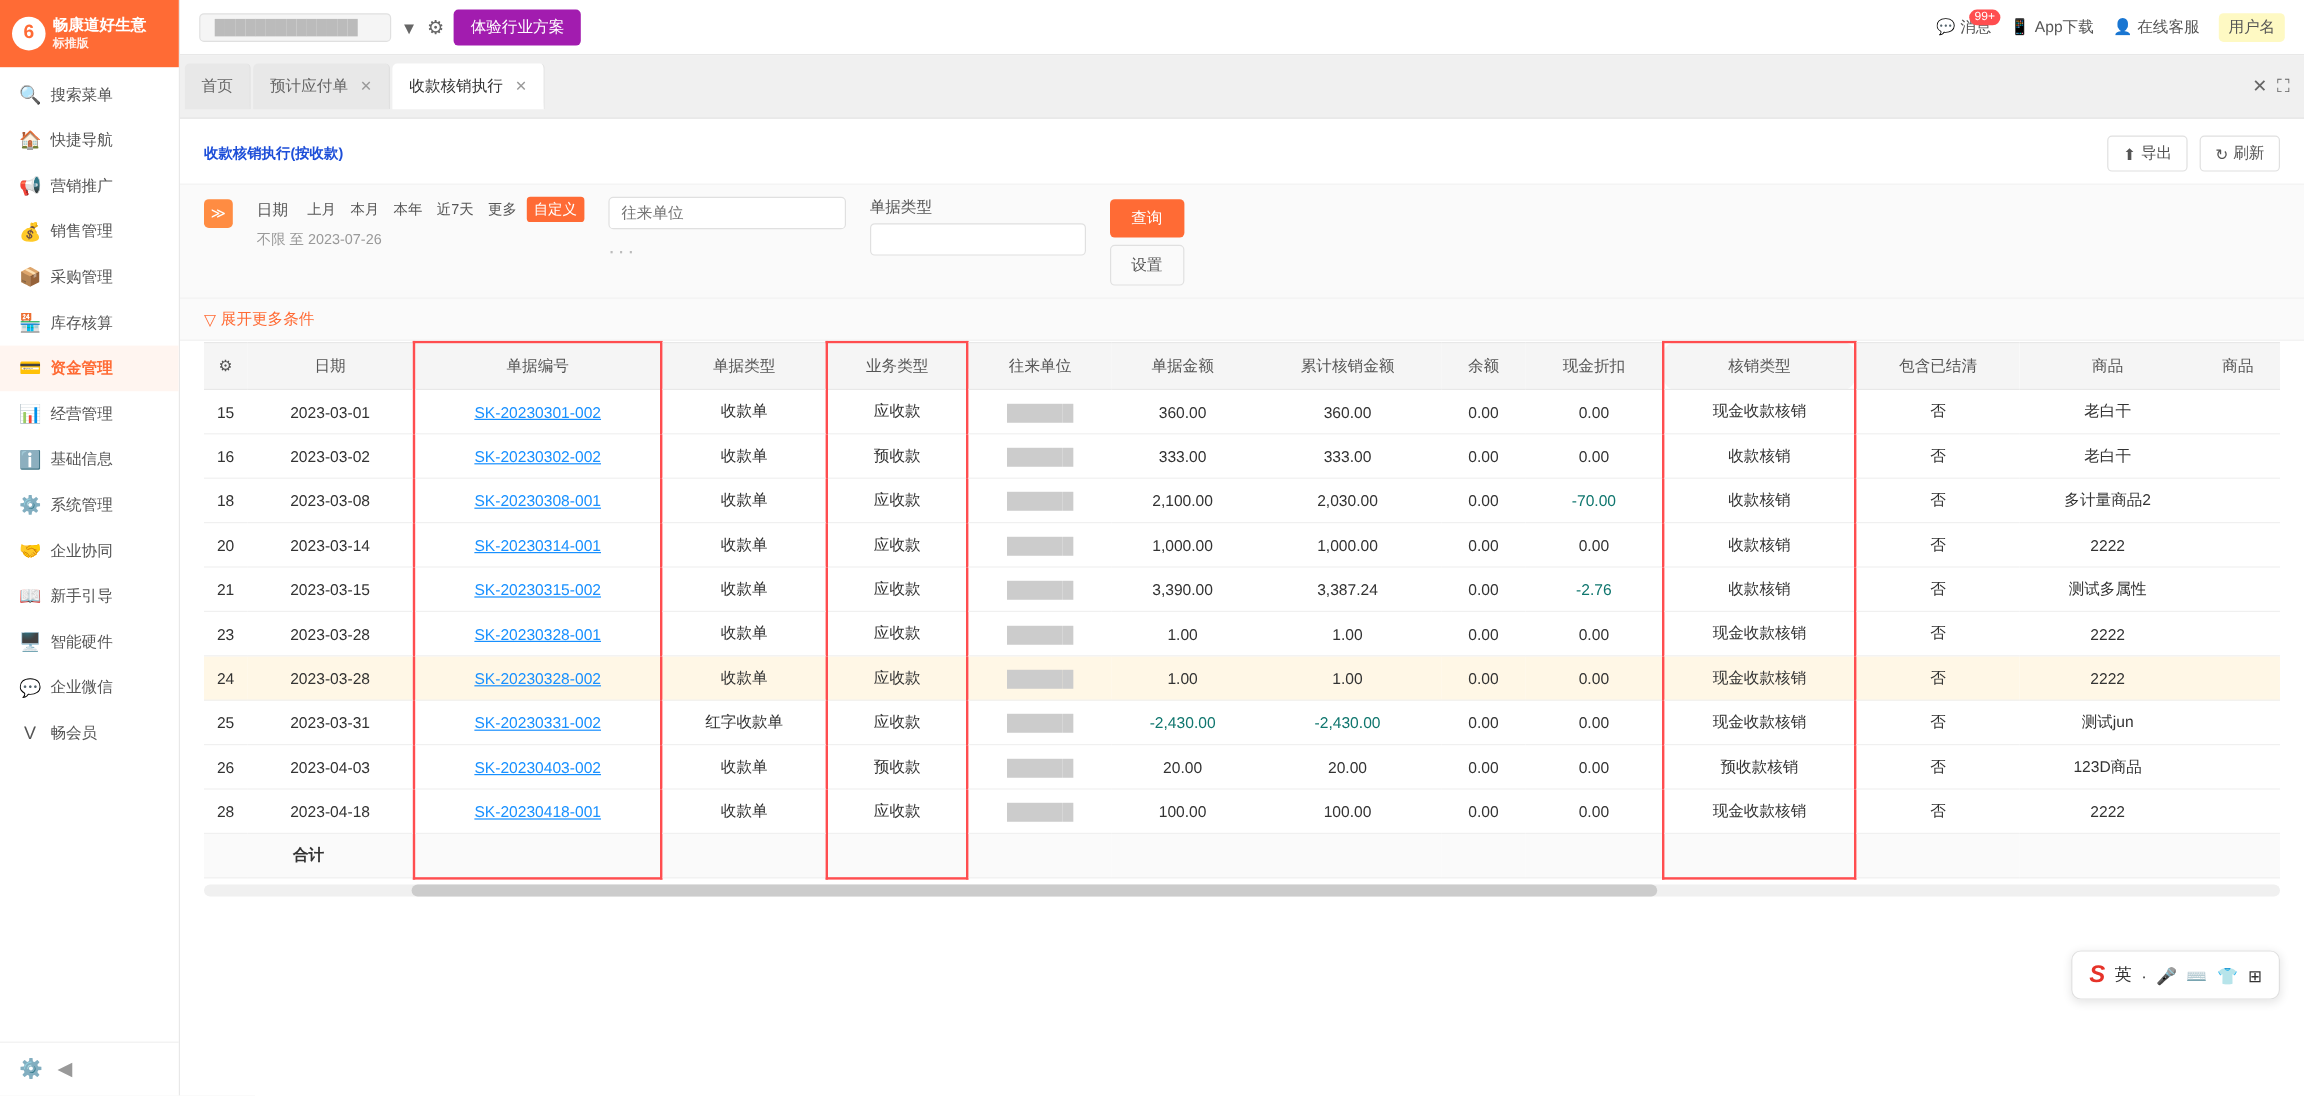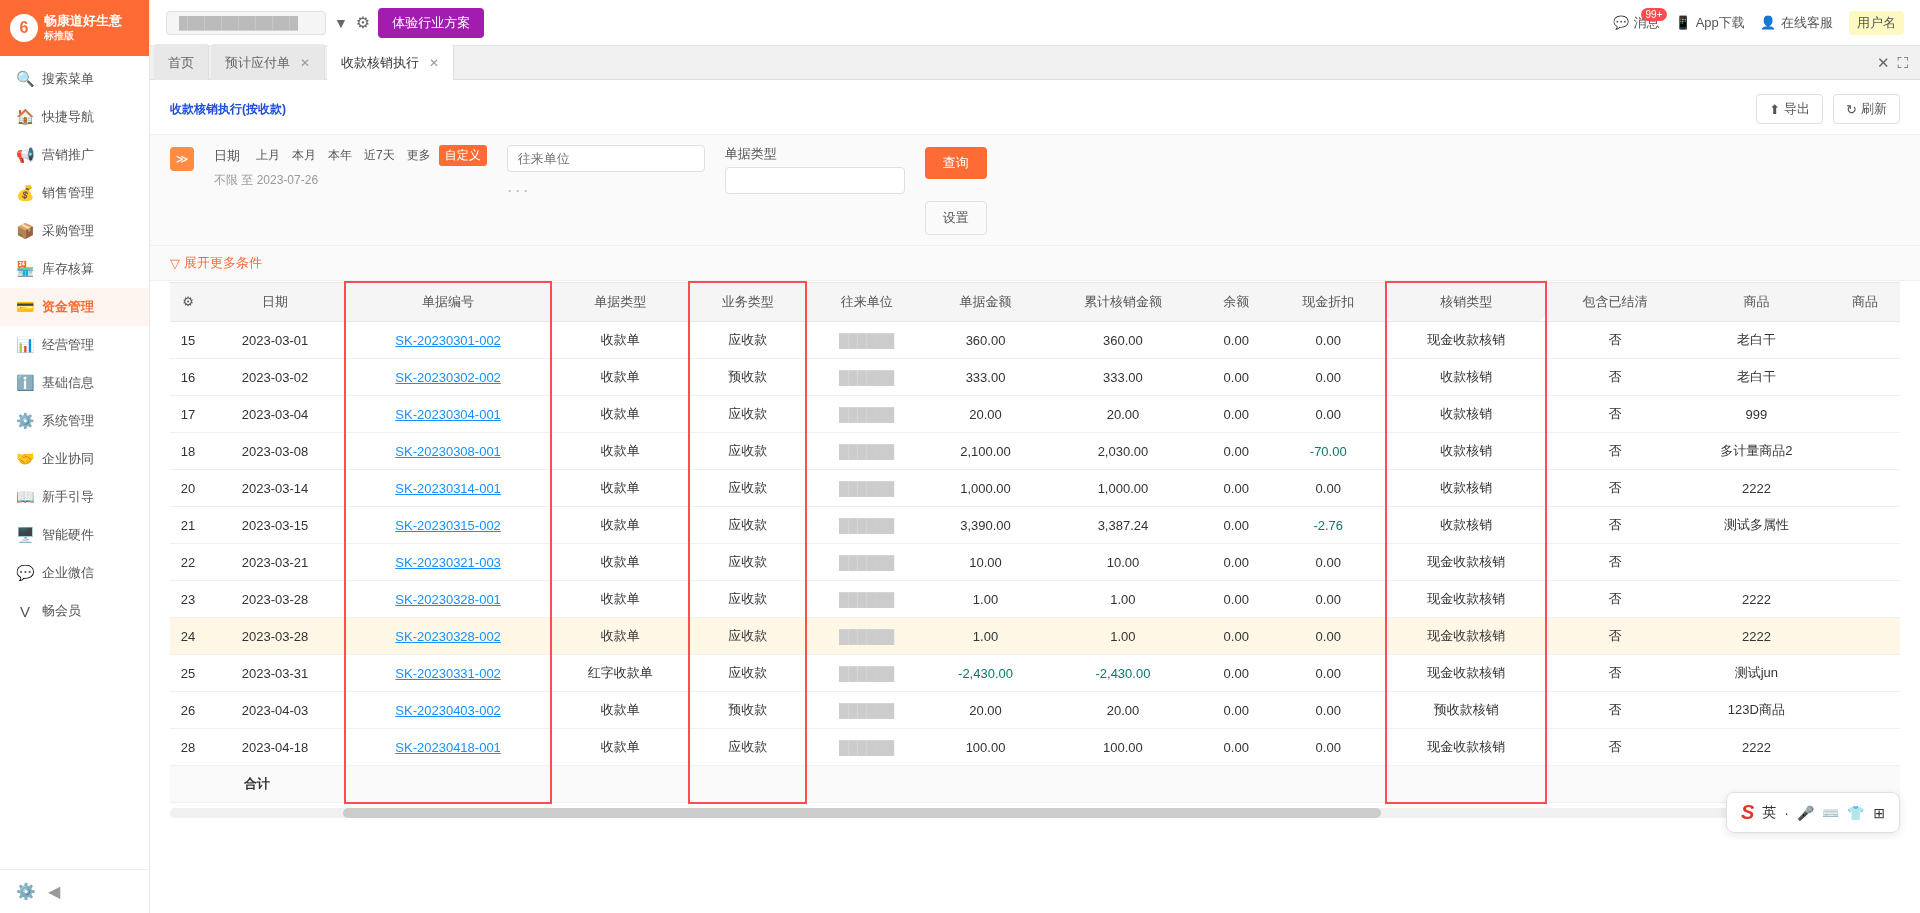--- a/index.html
+++ b/index.html
@@ -79,21 +79,21 @@
     .badge { background: #ff4d4f; color: #fff; border-radius: 10px; font-size: 10px; padding: 1px 5px; position: absolute; top: -6px; right: -8px; }
     .topbar-app { display: flex; align-items: center; gap: 4px; font-size: 13px; color: #555; cursor: pointer; }
     .topbar-service { display: flex; align-items: center; gap: 4px; font-size: 13px; color: #555; cursor: pointer; }
     .topbar-user { font-size: 13px; color: #555; background: #fef9c3; border-radius: 4px; padding: 3px 8px; cursor: pointer; }
 
     
     .tabbar {
       background: #f0f0f0;
       border-bottom: 1px solid #e0e0e0;
       display: flex; align-items: center;
-      height: 34px; flex-shrink: 0;
+      height: 53px; flex-shrink: 0;
       padding: 0 4px;
     }
     .tab {
       display: flex; align-items: center; gap: 6px;
       padding: 0 14px; height: 38px; cursor: pointer;
       font-size: 13px; color: #666; border-right: 1px solid #e0e0e0;
       background: #e8e8e8; border-radius: 4px 4px 0 0; margin-right: 2px;
     }
     .tab.active { background: #fff; color: #333; font-weight: 500; }
     .tab-close { font-size: 12px; color: #999; cursor: pointer; margin-left: 4px; }
@@ -372,21 +372,21 @@
         <span class="filter-dots">···</span>
       </div>
 
       <div class="filter-group">
         <span style="font-size:13px;color:#555;">单据类型</span>
         <select class="filter-select">
           <option></option>
         </select>
       </div>
 
-      <div style="display:flex;flex-direction:column;gap:20px;">
+      <div style="display:flex;flex-direction:column;gap:4px;">
         <button class="filter-query-btn">查询</button>
         <button class="filter-settings-btn">设置</button>
       </div>
     </div>
 
     <div style="padding:6px 20px; border-bottom:1px solid #f0f0f0; background:#fafafa;">
       <button class="expand-btn">
         <span>▽</span>
         <span>展开更多条件</span>
       </button>
@@ -441,36 +441,20 @@
     <td class="">333.00</td>
     <td class="">333.00</td>
     <td>0.00</td>
     <td class="">0.00</td>
     <td style="border-left:2px solid #ff4d4f; border-right:2px solid #ff4d4f;">收款核销</td>
     <td>否</td>
     <td>老白干</td>
     <td></td>
   </tr>
             <tr>
-    <td>17</td>
-    <td>2023-03-04</td>
-    <td style="border-left:2px solid #ff4d4f; border-right:2px solid #ff4d4f;"><a class="link-cell">SK-20230304-001</a></td>
-    <td>收款单</td>
-    <td style="border-left:2px solid #ff4d4f; border-right:2px solid #ff4d4f;">应收款</td>
-    <td style="color:#ccc;">██████</td>
-    <td class="">20.00</td>
-    <td class="">20.00</td>
-    <td>0.00</td>
-    <td class="">0.00</td>
-    <td style="border-left:2px solid #ff4d4f; border-right:2px solid #ff4d4f;">收款核销</td>
-    <td>否</td>
-    <td>999</td>
-    <td></td>
-  </tr>
-            <tr>
     <td>18</td>
     <td>2023-03-08</td>
     <td style="border-left:2px solid #ff4d4f; border-right:2px solid #ff4d4f;"><a class="link-cell">SK-20230308-001</a></td>
     <td>收款单</td>
     <td style="border-left:2px solid #ff4d4f; border-right:2px solid #ff4d4f;">应收款</td>
     <td style="color:#ccc;">██████</td>
     <td class="">2,100.00</td>
     <td class="">2,030.00</td>
     <td>0.00</td>
     <td class="red-cell">-70.00</td>
@@ -502,36 +486,20 @@
     <td>收款单</td>
     <td style="border-left:2px solid #ff4d4f; border-right:2px solid #ff4d4f;">应收款</td>
     <td style="color:#ccc;">██████</td>
     <td class="">3,390.00</td>
     <td class="">3,387.24</td>
     <td>0.00</td>
     <td class="red-cell">-2.76</td>
     <td style="border-left:2px solid #ff4d4f; border-right:2px solid #ff4d4f;">收款核销</td>
     <td>否</td>
     <td>测试多属性</td>
-    <td></td>
-  </tr>
-            <tr>
-    <td>22</td>
-    <td>2023-03-21</td>
-    <td style="border-left:2px solid #ff4d4f; border-right:2px solid #ff4d4f;"><a class="link-cell">SK-20230321-003</a></td>
-    <td>收款单</td>
-    <td style="border-left:2px solid #ff4d4f; border-right:2px solid #ff4d4f;">应收款</td>
-    <td style="color:#ccc;">██████</td>
-    <td class="">10.00</td>
-    <td class="">10.00</td>
-    <td>0.00</td>
-    <td class="">0.00</td>
-    <td style="border-left:2px solid #ff4d4f; border-right:2px solid #ff4d4f;">现金收款核销</td>
-    <td>否</td>
-    <td></td>
     <td></td>
   </tr>
             <tr>
     <td>23</td>
     <td>2023-03-28</td>
     <td style="border-left:2px solid #ff4d4f; border-right:2px solid #ff4d4f;"><a class="link-cell">SK-20230328-001</a></td>
     <td>收款单</td>
     <td style="border-left:2px solid #ff4d4f; border-right:2px solid #ff4d4f;">应收款</td>
     <td style="color:#ccc;">██████</td>
     <td class="">1.00</td>

